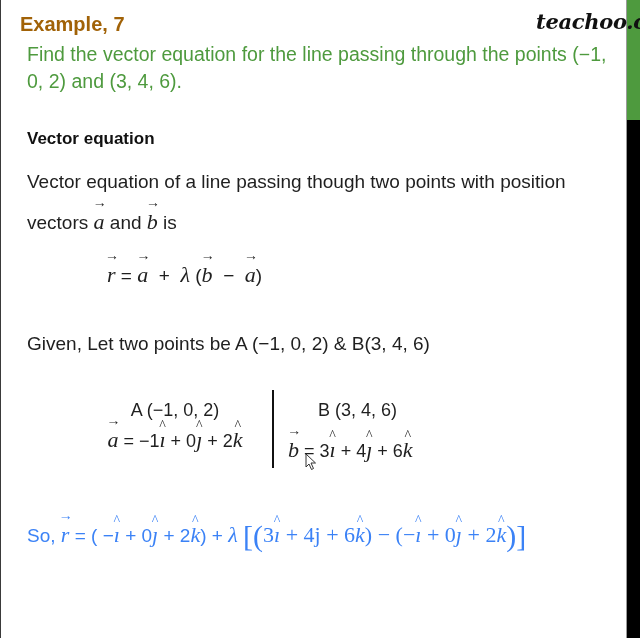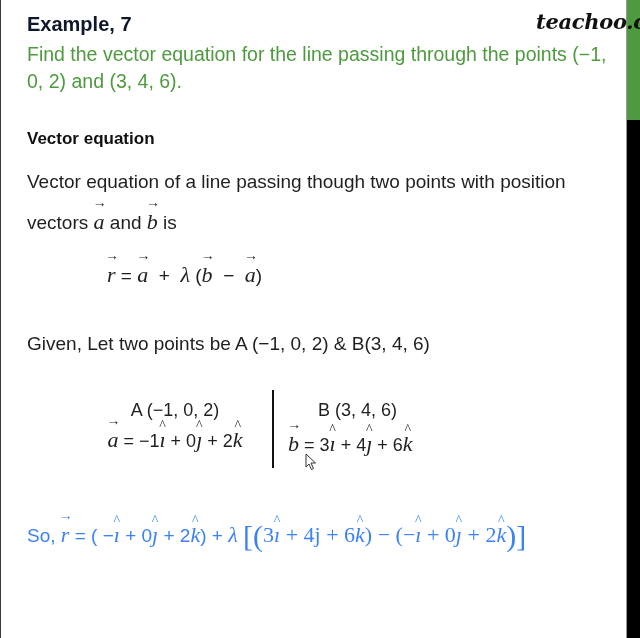--- a/index.html
+++ b/index.html
@@ -4,21 +4,21 @@
 <style>
   html, body { margin:0; padding:0; }
   body {
     width:640px; height:638px; position:relative; overflow:hidden;
     background:#ffffff; font-family:"Liberation Sans", sans-serif; color:#1a1a1a;
   }
   .left-edge { position:absolute; left:0; top:0; width:1px; height:638px; background:#3a3a3a; }
   .right-rail { position:absolute; left:626px; top:0; width:14px; height:638px; background:#000; border-left:1px solid #9a9a9a; }
   .right-rail .green { position:absolute; left:0; top:0; width:14px; height:120px; background:#4e9a3e; }
   .logo { position:absolute; left:536px; top:9px; font-family:"DejaVu Serif", serif; font-style:italic; font-weight:bold; font-size:21px; color:#111; letter-spacing:-0.3px; }
-  .title { position:absolute; left:27px; top:13px; font-size:20px; font-weight:bold; color:#0f172a; }
+  .title { position:absolute; left:20px; top:13px; font-size:20px; font-weight:bold; color:#a16207; }
   .question { position:absolute; left:27px; top:41px; width:590px; font-size:19.5px; line-height:27px; color:#4e9a3e; }
   .section { position:absolute; left:27px; top:129px; font-size:17px; font-weight:bold; color:#111; }
   .para { position:absolute; left:27px; font-size:19px; color:#1f1f1f; }
   .math { font-family:"Liberation Serif", serif; font-style:italic; font-size:22px; }
   .vec { position:relative; display:inline-block; }
   .vec::before { content:"\2192"; position:absolute; left:50%; top:-14px; transform:translateX(-45%); font-style:normal; font-size:14px; }
   .hat { position:relative; display:inline-block; }
   .hat::before { content:"^"; position:absolute; left:50%; top:-9px; transform:translateX(-50%); font-style:normal; font-size:14px; }
   .formula { position:absolute; left:107px; top:262px; font-size:19px; color:#1f1f1f; }
   .col { position:absolute; text-align:center; font-size:18px; color:#1f1f1f; }
@@ -68,21 +68,21 @@
   <div style="margin-top:6px">
     <span class="math vec">a</span>
     <span>= −1</span><span class="math hat">ı</span><span> + 0</span><span class="math hat">ȷ</span><span> + 2</span><span class="math hat">k</span>
   </div>
 </div>
 
 <div class="divider"></div>
 
 <div class="col" style="left:280px;top:400px;width:180px;text-align:left">
   <div style="padding-left:38px">B (3, 4, 6)</div>
-  <div style="margin-top:10px;padding-left:8px">
+  <div style="margin-top:16px;padding-left:8px">
     <span class="math vec">b</span>
     <span>= 3</span><span class="math hat">ı</span><span> + 4</span><span class="math hat">ȷ</span><span> + 6</span><span class="math hat">k</span>
   </div>
 </div>
 
 <div class="cursor">
   <svg width="12" height="18" viewBox="0 0 12 18">
       <path d="M1 1 L1 14 L4 11 L6.5 16.5 L8.5 15.5 L6 10 L10.5 10 Z" fill="#fff" stroke="#333" stroke-width="1"></path>
     </svg>
 </div>

